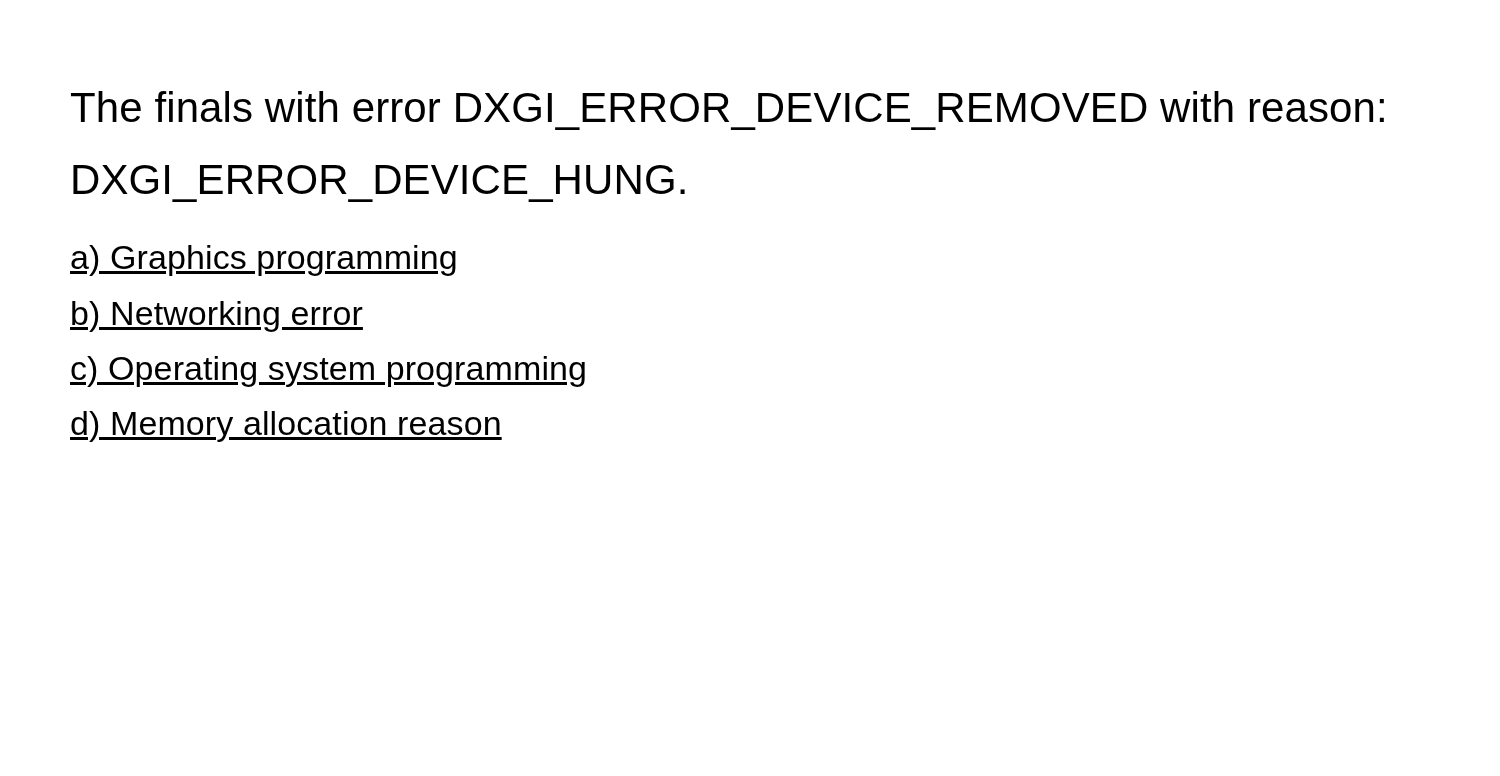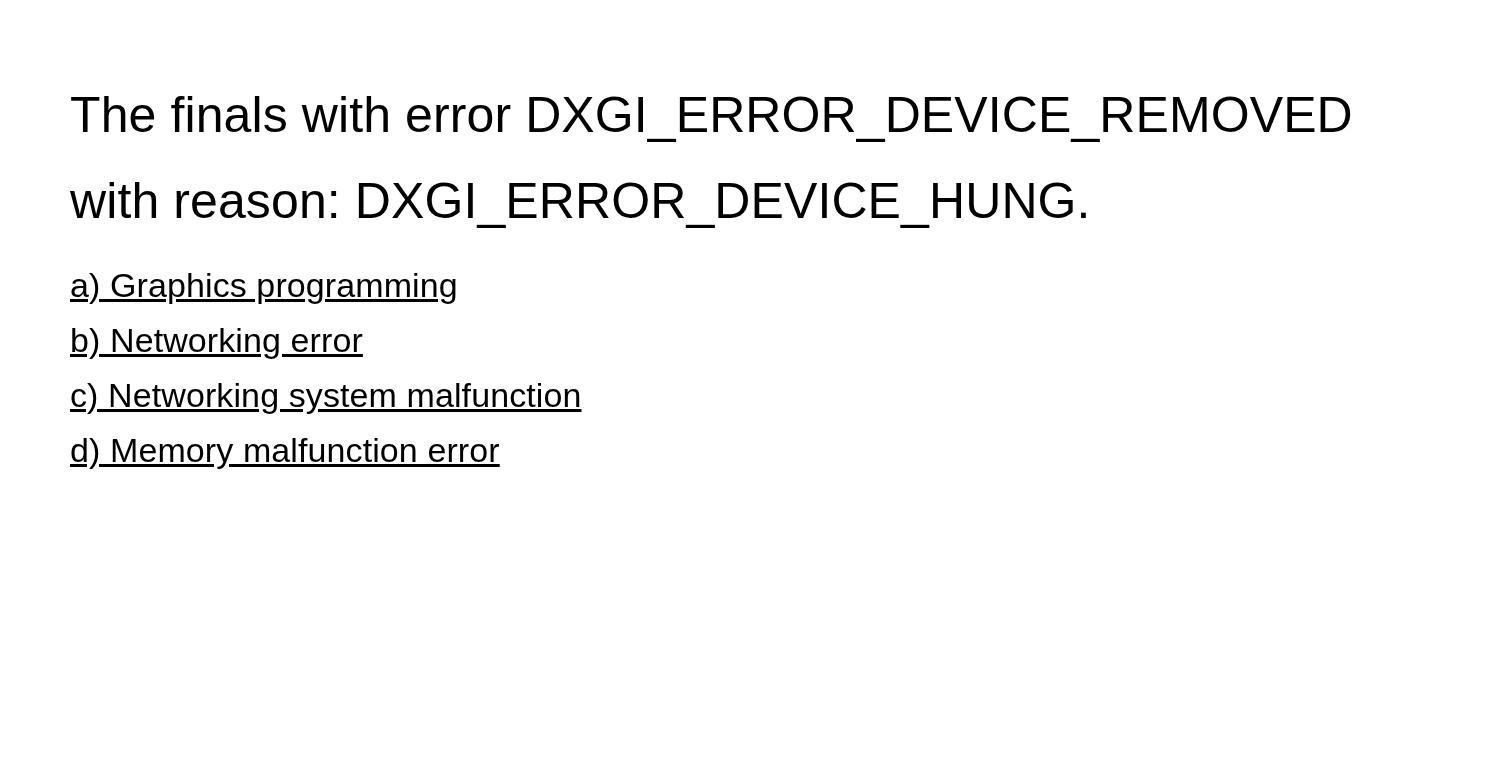--- a/index.html
+++ b/index.html
@@ -11,21 +11,21 @@
     font-family: -apple-system, BlinkMacSystemFont, "Segoe UI", Helvetica, Arial, sans-serif;
     color: #000000;
   }
   .content {
     padding-top: 72px;
     padding-left: 70px;
     padding-right: 70px;
     box-sizing: border-box;
   }
   .question-stem {
-    font-size: 50px;
+    font-size: 42px;
     line-height: 1.72;
     letter-spacing: 0.1px;
     margin-bottom: 14px;
   }
   .options {
     font-size: 34px;
     line-height: 1.62;
     letter-spacing: 0.1px;
     text-decoration: underline;
   }
@@ -34,16 +34,16 @@
   }
 </style>
 </head>
 <body>
 
 <div class="content">
   <div class="question-stem">The finals with error DXGI_ERROR_DEVICE_REMOVED with reason: DXGI_ERROR_DEVICE_HUNG.</div>
   <div class="options">
     <span class="option">a) Graphics programming</span>
     <span class="option">b) Networking error</span>
-    <span class="option">c) Networking system malfunction</span>
-    <span class="option">d) Memory malfunction error</span>
+    <span class="option">c) Operating system programming</span>
+    <span class="option">d) Memory allocation reason</span>
   </div>
 </div>
 
 </body></html>

